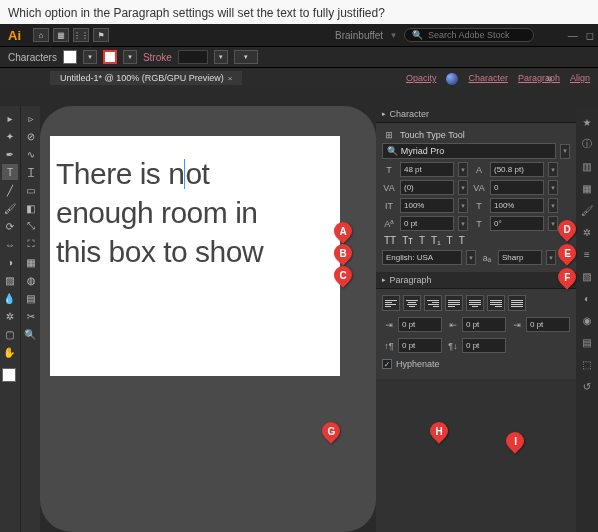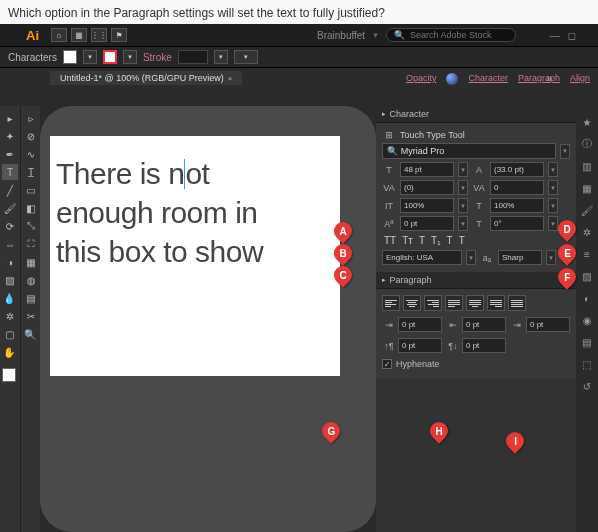--- a/index.html
+++ b/index.html
@@ -1,19 +1,19 @@
 <!DOCTYPE html>
 <html><head>
 <meta charset="utf-8">
 <style>
   * { margin:0; padding:0; box-sizing:border-box; font-family:Arial,Helvetica,sans-serif; }
   body { width:598px; height:532px; background:#fff; overflow:hidden; position:relative; }
   .question { padding:6px 8px; font-size:12px; color:#333; background:#f8f8f8; }
   .app { position:absolute; top:24px; left:0; right:0; bottom:0; background:#2a2a2a; color:#ccc; font-size:10px; }
-  .titlebar { height:22px; background:#1f1f1f; display:flex; align-items:center; padding:0 22px; gap:8px; }
+  .titlebar { height:22px; background:#1f1f1f; display:flex; align-items:center; padding:0 4px; gap:8px; }
   .ai-logo { color:#ff9a00; font-weight:bold; font-size:13px; padding:0 4px; }
   .title-icons { display:flex; gap:4px; }
   .title-icons span { width:16px; height:14px; background:#333; border:1px solid #555; display:flex; align-items:center; justify-content:center; font-size:8px;}
   .brain { margin-left:auto; font-size:10px; color:#888;}
   .search-bar { background:#111; border:1px solid #444; border-radius:9px; padding:1px 8px; font-size:9px; color:#777; display:flex; align-items:center; gap:4px; width:130px;}
   .menubar { height:18px; background:#1f1f1f; display:flex; align-items:center; gap:10px; padding:0 8px; font-size:10px; color:#bbb;}
   .menubar span { cursor:default; }
   .ctrlbar { height:22px; background:#272727; display:flex; align-items:center; gap:6px; padding:0 8px; border-top:1px solid #000; border-bottom:1px solid #000;}
   .swatch { width:14px; height:14px; border:1px solid #666;}
   .dd { width:14px; height:14px; background:#333; border:1px solid #555; display:flex;align-items:center;justify-content:center;font-size:7px;}
@@ -171,21 +171,21 @@
             </div>
           <div class="row">
               <div class="field"><span style="color:#888">🔍</span>&nbsp;<span>Myriad Pro</span></div>
               <div class="dd2">▾</div>
             </div>
           <div class="row">
             <span class="ic">T</span>
               <div class="mini">48 pt</div>
               <div class="dd2">▾</div>
             <span class="ic">A</span>
-              <div class="mini">(33.0 pt)</div>
+              <div class="mini">(50.8 pt)</div>
               <div class="dd2">▾</div>
           </div>
           <div class="row">
             <span class="ic">VA</span>
               <div class="mini">(0)</div>
               <div class="dd2">▾</div>
             <span class="ic">VA</span>
               <div class="mini">0</div>
               <div class="dd2">▾</div>
           </div>

